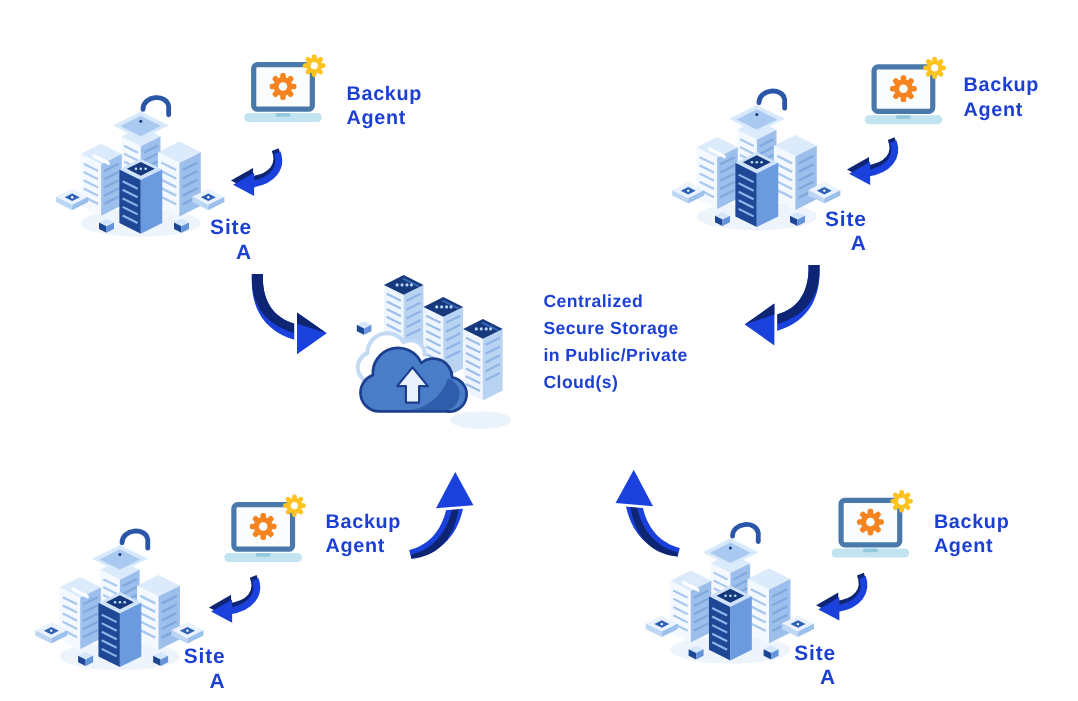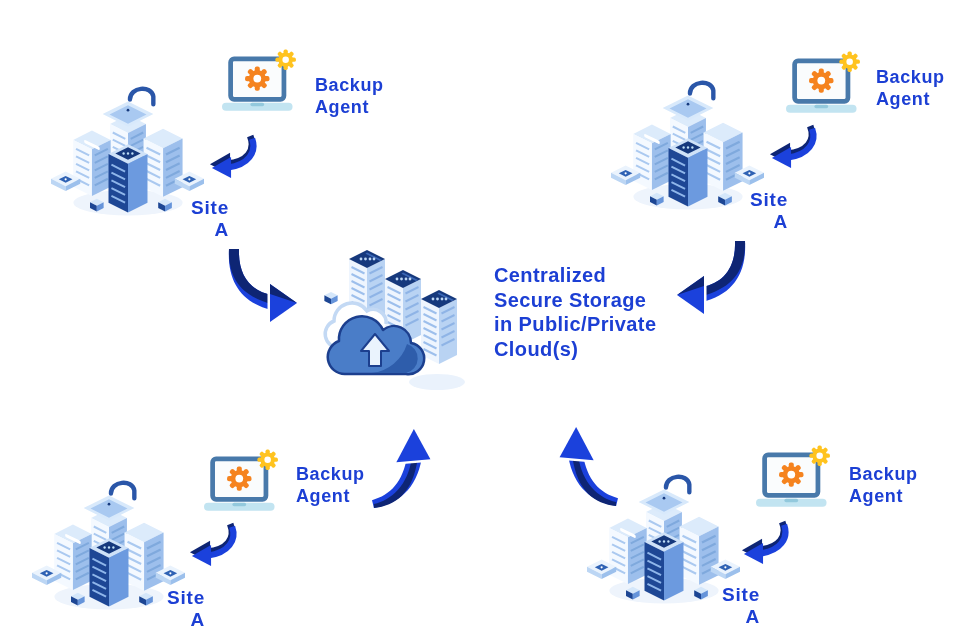--- a/index.html
+++ b/index.html
@@ -8,21 +8,21 @@
     font-family:"Liberation Sans", sans-serif;
   }
   .abs{position:absolute;}
   .lbl{
     position:absolute;font-weight:bold;color:#1c3fd4;white-space:pre-line;
     text-shadow:-2px -2px 0 #fff,2px -2px 0 #fff,-2px 2px 0 #fff,2px 2px 0 #fff,
                 -2px 0 0 #fff,2px 0 0 #fff,0 -2px 0 #fff,0 2px 0 #fff;
   }
   .agent-lbl{font-size:18px;line-height:22px;letter-spacing:0.6px;}
   .site-lbl{font-size:19px;letter-spacing:0.8px;text-align:right;}
-  .center-lbl{font-size:20px;line-height:24.5px;letter-spacing:0.4px;}
+  .center-lbl{font-size:16px;line-height:24.5px;letter-spacing:0.4px;}
   svg.icon{overflow:visible;}
   .glow{filter:drop-shadow(0 0 1.2px #fff) drop-shadow(0 0 1.2px #fff) drop-shadow(0 0 1px #fff);}
 </style>
 </head>
 <body>
 
 <div class="canvas">
 
   <svg style="position:absolute;width:0;height:0" aria-hidden="true">
     <defs>

